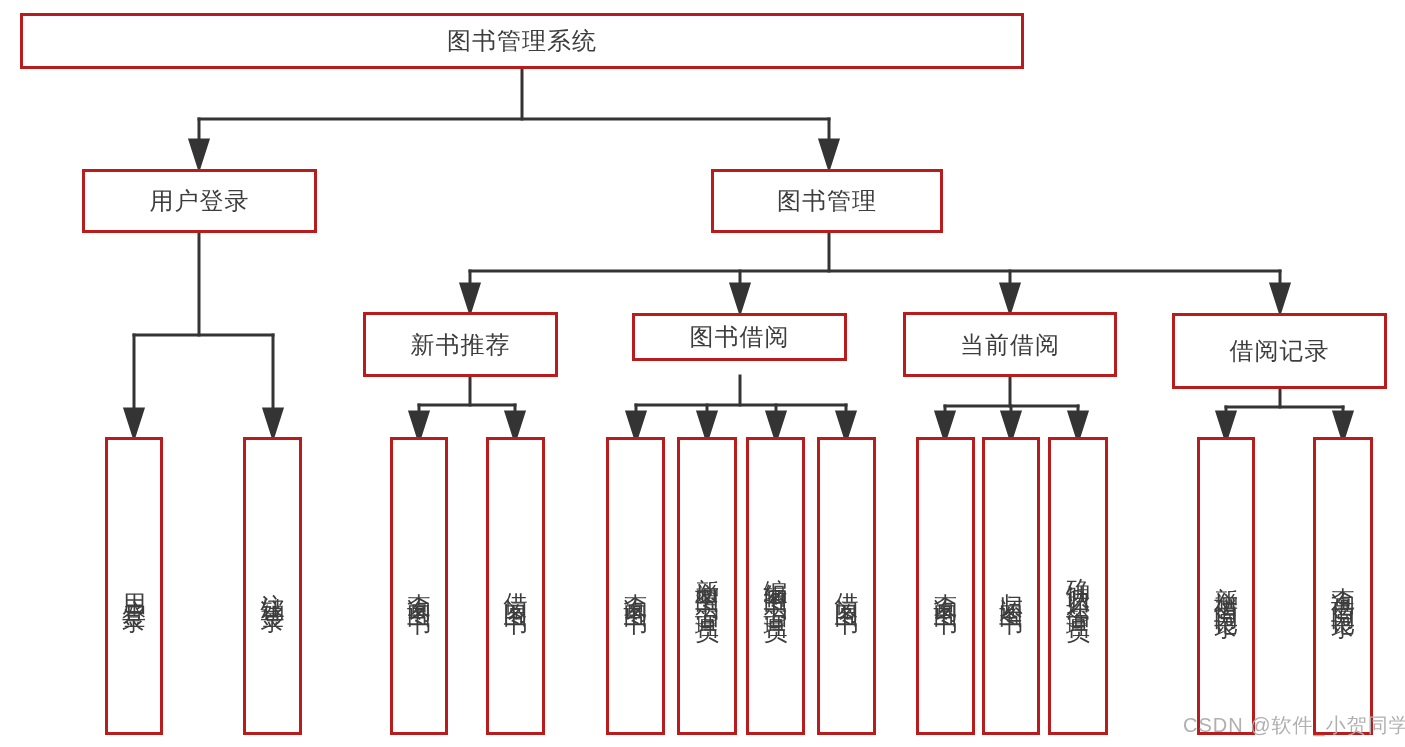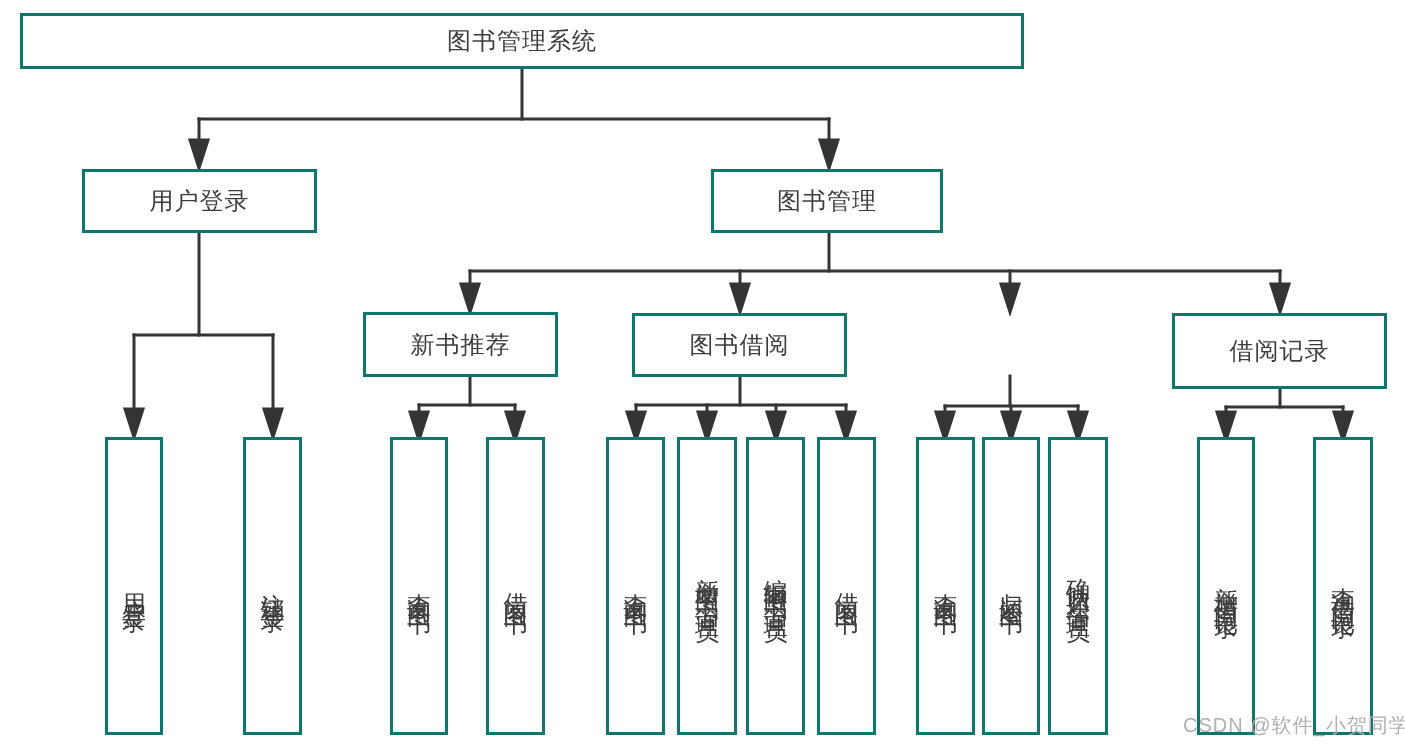--- a/index.html
+++ b/index.html
@@ -14,21 +14,21 @@
   }
   svg.connectors {
     position: absolute;
     left: 0; top: 0;
     width: 1405px; height: 747px;
     z-index: 1;
   }
   .node {
     position: absolute;
     background: #ffffff;
-    border: 3px solid #0f766e;
+    border: 3px solid #b91c1c;
     box-sizing: border-box;
     display: flex;
     align-items: center;
     justify-content: center;
     z-index: 2;
   }
   .node .lbl {
     color: #3d3d3d;
     font-size: 24px;
     letter-spacing: 1px;
@@ -40,21 +40,21 @@
     text-orientation: mixed;
     letter-spacing: 6px;
     white-space: normal;
     line-height: 1;
   }
   
   #n-root      { left: 20px;   top: 13px;  width: 1004px; height: 56px; }
   #n-login     { left: 82px;   top: 169px; width: 235px;  height: 64px; }
   #n-bookmgmt  { left: 711px;  top: 169px; width: 232px;  height: 64px; }
   #n-newbook   { left: 363px;  top: 312px; width: 195px;  height: 65px; }
-  #n-borrowing { left: 632px;  top: 313px; width: 215px;  height: 64px; }
+  #n-borrowing { left: 632px;  top: 313px; width: 215px;  height: 48px; }
   #n-current   { left: 903px;  top: 312px; width: 214px;  height: 65px; }
   #n-records   { left: 1172px; top: 313px; width: 215px;  height: 76px; }
   
   .vnode { top: 437px; height: 298px; }
   #v1  { left: 105px;  width: 58px; }
   #v2  { left: 243px;  width: 59px; }
   #v3  { left: 390px;  width: 58px; }
   #v4  { left: 486px;  width: 59px; }
   #v5  { left: 606px;  width: 59px; }
   #v6  { left: 677px;  width: 60px; }
@@ -167,20 +167,23 @@
   <div class="node" id="n-bookmgmt">
     <span class="lbl">图书管理</span>
   </div>
 
   <div class="node" id="n-newbook">
     <span class="lbl">新书推荐</span>
   </div>
   <div class="node" id="n-borrowing">
     <span class="lbl">图书借阅</span>
   </div>
+  <div class="node" id="n-current">
+    <span class="lbl">当前借阅</span>
+  </div>
   <div class="node" id="n-records">
     <span class="lbl">借阅记录</span>
   </div>
 
   <div class="node vnode" id="v1">
     <span class="lbl">用户登录</span>
   </div>
   <div class="node vnode" id="v2">
     <span class="lbl">注销登录</span>
   </div>

